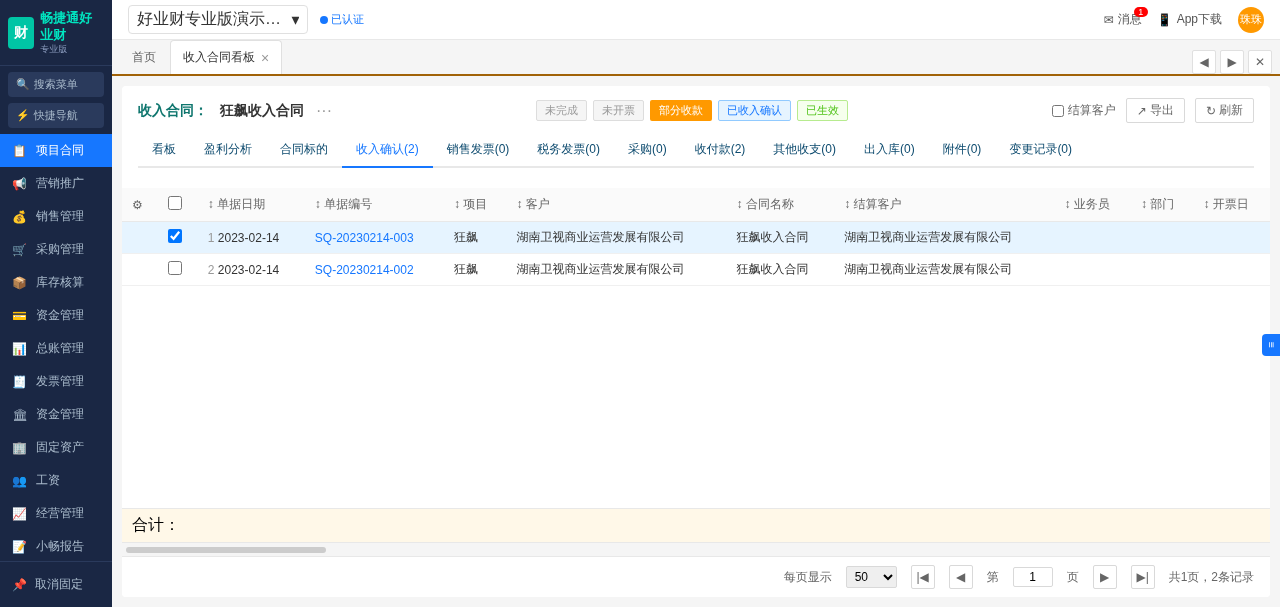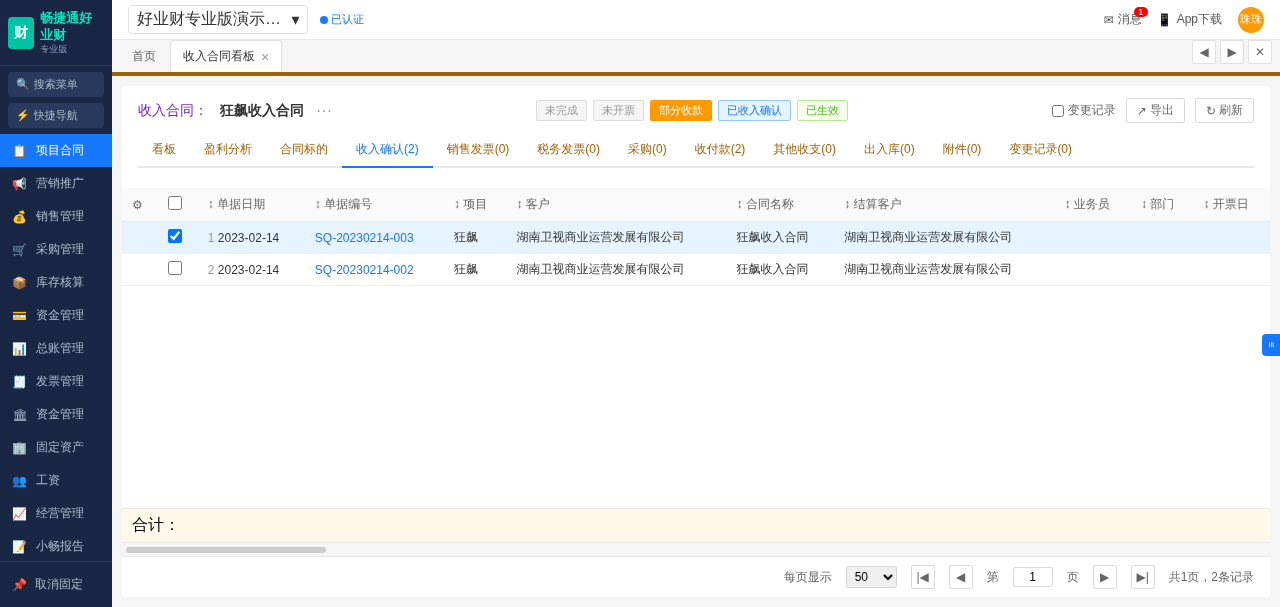--- a/index.html
+++ b/index.html
@@ -31,46 +31,46 @@
     .company-selector { display: flex; align-items: center; gap: 4px; color: #333; font-size: 16px; cursor: pointer; border: 1px solid #e0e0e0; border-radius: 4px; padding: 3px 8px; max-width: 180px; }
     .company-selector span { overflow: hidden; text-overflow: ellipsis; white-space: nowrap; }
     .verified-badge { display: flex; align-items: center; gap: 3px; color: #1677ff; font-size: 11px; }
     .verified-dot { width: 8px; height: 8px; background: #1677ff; border-radius: 50%; }
     .header-right { margin-left: auto; display: flex; align-items: center; gap: 16px; }
     .header-btn { display: flex; align-items: center; gap: 4px; cursor: pointer; color: #555; font-size: 12px; position: relative; }
     .badge { position: absolute; top: -4px; right: -6px; background: red; color: white; border-radius: 8px; font-size: 9px; padding: 0 3px; min-width: 14px; text-align: center; }
     .avatar { width: 26px; height: 26px; background: #ff9900; border-radius: 50%; display: flex; align-items: center; justify-content: center; color: white; font-size: 11px; }
 
     
-    .tab-bar { height: 36px; background: #f5f5f5; display: flex; align-items: flex-start; padding: 0 8px; border-bottom: 4px solid #a16207; gap: 2px; }
+    .tab-bar { height: 36px; background: #f5f5f5; display: flex; align-items: flex-end; padding: 0 8px; border-bottom: 2px solid #a16207; gap: 2px; }
     .home-tab { padding: 0 12px; color: #666; font-size: 12px; cursor: pointer; height: 100%; display: flex; align-items: center; }
     .active-tab { background: white; border-radius: 4px 4px 0 0; padding: 0 12px; height: 100%; display: flex; align-items: center; gap: 6px; font-size: 12px; color: #333; border: 1px solid #e0e0e0; border-bottom: none; }
     .active-tab-close { cursor: pointer; color: #999; font-size: 14px; }
     .tab-nav-btns { margin-left: auto; display: flex; gap: 4px; }
     .tab-nav-btn { width: 24px; height: 24px; display: flex; align-items: center; justify-content: center; cursor: pointer; color: #666; background: white; border: 1px solid #e0e0e0; border-radius: 2px; }
 
     
     .content { flex: 1; overflow: hidden; display: flex; flex-direction: column; background: #f5f5f5; padding: 10px; }
 
     
     .contract-header { background: white; border-radius: 4px; padding: 12px 16px; margin-bottom: 8px; }
     .contract-title-row { display: flex; align-items: center; gap: 12px; margin-bottom: 10px; }
-    .contract-title { font-size: 14px; font-weight: normal; color: #6d28d9; }
+    .contract-title { font-size: 14px; font-weight: bold; color: #0f766e; }
     .contract-name { font-size: 14px; font-weight: bold; color: #333; }
     .more-btn { color: #999; cursor: pointer; font-size: 16px; }
     .status-tags { display: flex; gap: 6px; margin-left: auto; align-items: center; }
     .status-tag { padding: 2px 8px; border-radius: 2px; font-size: 11px; cursor: pointer; border: 1px solid transparent; }
     .tag-gray { background: #f5f5f5; color: #999; border-color: #ddd; }
     .tag-blue { background: #e6f4ff; color: #1677ff; border-color: #91caff; }
     .tag-orange-active { background: #ff9900; color: white; }
     .tag-green { background: #f6ffed; color: #52c41a; border-color: #b7eb8f; }
 
     
     .sub-tabs { display: flex; gap: 0; border-bottom: 2px solid #e8e8e8; }
-    .sub-tab { padding: 8px 14px; cursor: pointer; font-size: 12px; color: #a16207; border-bottom: 2px solid transparent; margin-bottom: -2px; }
+    .sub-tab { padding: 8px 14px; cursor: pointer; font-size: 12px; color: #0c4a6e; border-bottom: 2px solid transparent; margin-bottom: -2px; }
     .sub-tab.active { color: #1677ff; border-bottom-color: #1677ff; font-weight: 500; }
 
     
     .table-container { flex: 1; overflow: auto; background: white; border-radius: 0 0 4px 4px; }
     .data-table { width: 100%; border-collapse: collapse; font-size: 12px; }
     .data-table th { background: #fafafa; padding: 8px 10px; text-align: left; color: #666; font-weight: normal; border-bottom: 1px solid #e8e8e8; white-space: nowrap; }
     .data-table td { padding: 7px 10px; border-bottom: 1px solid #f0f0f0; color: #333; white-space: nowrap; }
     .data-table tr.selected td { background: #e6f4ff; }
     .settings-icon { color: #666; cursor: pointer; }
     .link-text { color: #1677ff; cursor: pointer; text-decoration: none; }
@@ -243,21 +243,21 @@
           <div class="status-tags" id="status-tags">
               <span class="status-tag tag-gray">未完成</span>
               <span class="status-tag tag-gray">未开票</span>
               <span class="status-tag tag-orange-active">部分收款</span>
               <span class="status-tag tag-blue">已收入确认</span>
               <span class="status-tag tag-green">已生效</span>
             </div>
           <div class="header-actions-right">
             <div class="display-checkbox">
               <input type="checkbox" style="">
-              <span>变更记录</span>
+              <span>结算客户</span>
             </div>
             <button class="action-btn">
               <span>↗</span>
               <span>导出</span>
             </button>
             <button class="action-btn">
               <span>↻</span>
               <span>刷新</span>
             </button>
           </div>

